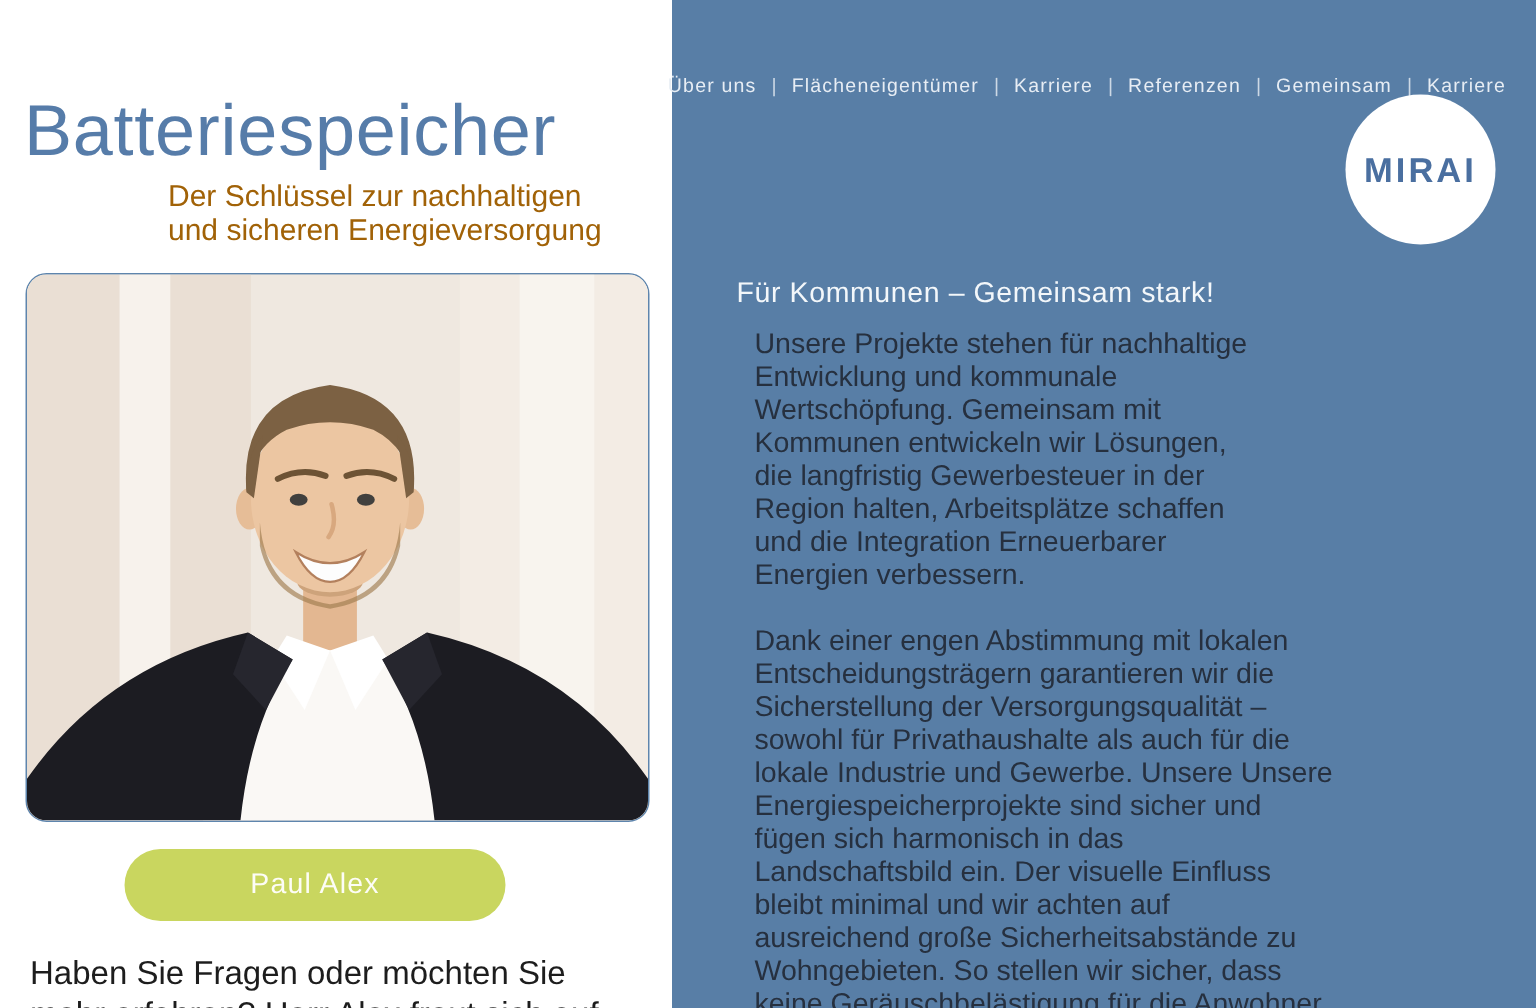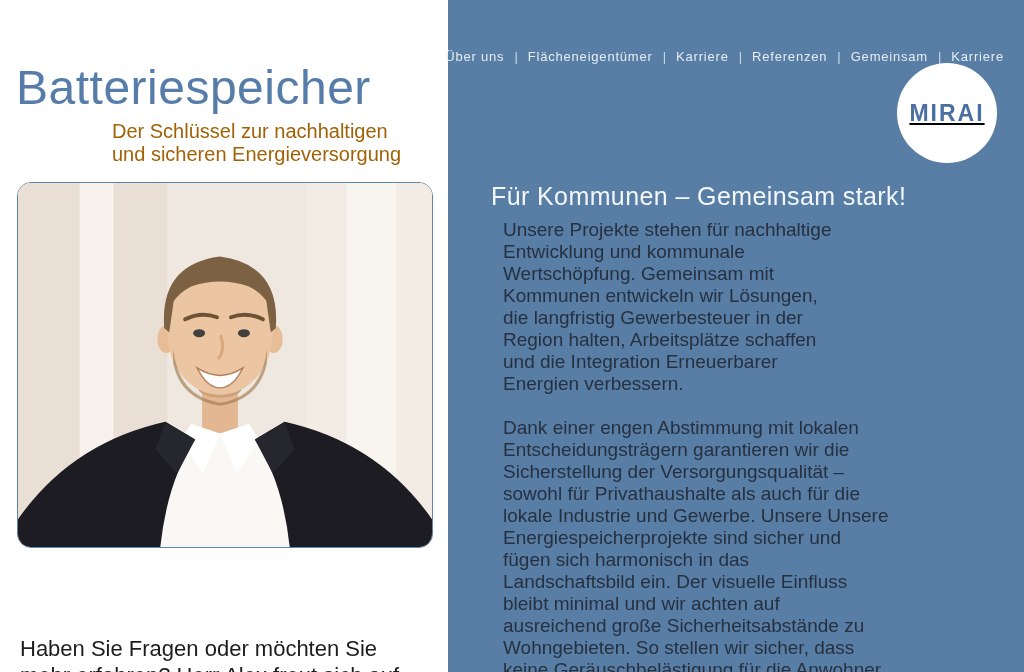--- a/index.html
+++ b/index.html
@@ -40,28 +40,28 @@
     display:flex;align-items:center;justify-content:flex-end;
     padding-right:14px;box-sizing:border-box;margin-top:28px;
   }
   .nav-item{
     color:#e7edf4;font-size:13px;letter-spacing:0.8px;white-space:nowrap;
     cursor:pointer;margin:0 6px;
   }
   .nav-sep{color:#cdd9e5;font-size:13px;margin:0 4px;}
   .logo-badge{
     position:absolute;right:27px;top:63px;width:100px;height:100px;border-radius:50%;
-    background:#ffffff;display:flex;align-items:center;justify-content:center;cursor:pointer;text-decoration:underline;
+    background:#ffffff;display:flex;align-items:center;justify-content:center;cursor:pointer;
   }
   .logo-text{
     color:#4a6fa0;font-size:23px;font-weight:700;letter-spacing:2px;
   }
   .section-heading{
     position:absolute;left:43px;top:181px;width:520px;
-    color:#f3f7fa;font-size:25px;line-height:30px;letter-spacing:0.4px;white-space:nowrap;
+    color:#f3f7fa;font-size:19px;line-height:30px;letter-spacing:0.4px;white-space:nowrap;
   }
   .body-copy{
     position:absolute;left:43px;top:219px;width:500px;
     color:#26303f;font-size:19px;line-height:22px;
   }
   .body-copy p{margin:0 0 22px 12px;white-space:pre-line;}
 </style>
 </head>
 <body>
 
@@ -110,20 +110,21 @@
 
         <ellipse cx="182" cy="151" rx="6" ry="4" fill="#41403e"></ellipse>
         <ellipse cx="227" cy="151" rx="6" ry="4" fill="#41403e"></ellipse>
 
         <path d="M204 154 q4 14 -2 22" stroke="#d8a87f" stroke-width="3" fill="none" stroke-linecap="round"></path>
 
         <path d="M180 186 Q203 201 226 186 Q216 206 203 206 Q190 206 180 186 Z" fill="#fdfdfd" stroke="#b3805d" stroke-width="1.5"></path>
       </svg>
     </div>
 
+    <button class="contact-button">Paul Alex</button>
 
     <div class="left-footer">Haben Sie Fragen oder möchten Sie
 mehr erfahren? Herr Alex freut sich auf</div>
   </div>
 
   <div class="right-panel">
 
     <div class="top-nav">
       <span class="nav-item">Über uns</span>
       <span class="nav-sep">|</span>

